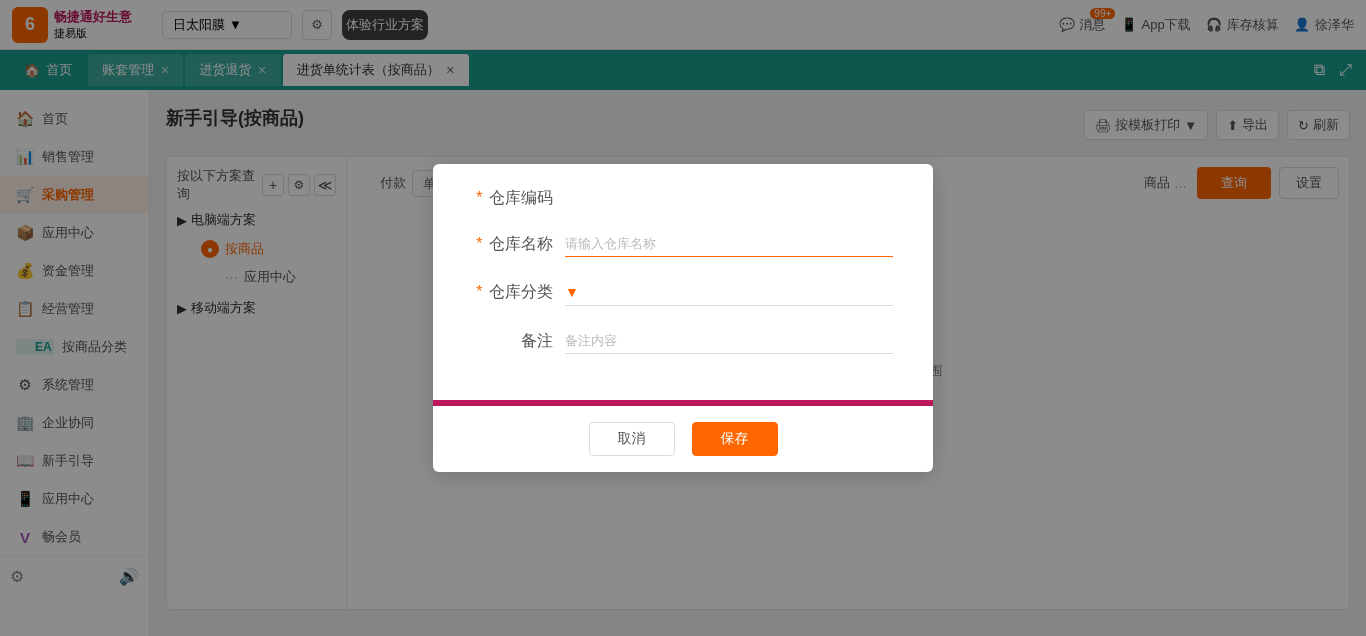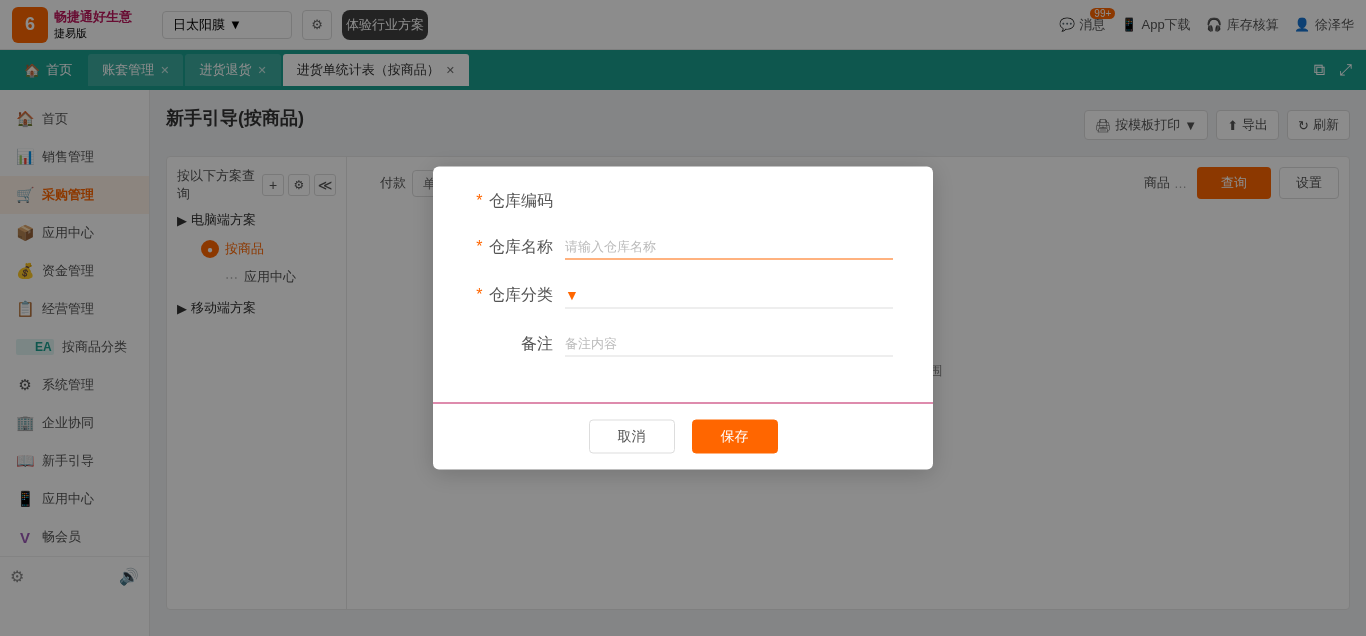--- a/index.html
+++ b/index.html
@@ -189,21 +189,21 @@
       border-bottom: 1px solid #ddd; padding: 5px 0;
     }
     .form-select-input {
       flex: 1; border: none; outline: none;
       font-size: 13px; color: #bbb;
     }
     .form-select-arrow { color: #f60; font-size: 14px; }
     .modal-footer {
       padding: 16px 20px;
       display: flex; justify-content: center; gap: 17px;
-      border-top: 1px solid #be185d;
+      border-top: 6px solid #be185d;
     }
     .cancel-btn {
       border: 1px solid #ddd; background: #fff; color: #555;
       padding: 7px 28px; border-radius: 4px; cursor: pointer; font-size: 14px;
     }
     .save-btn {
       background: #f60; color: #fff; border: 1px solid #f60;
       padding: 7px 28px; border-radius: 4px; cursor: pointer; font-size: 14px;
     }
 

